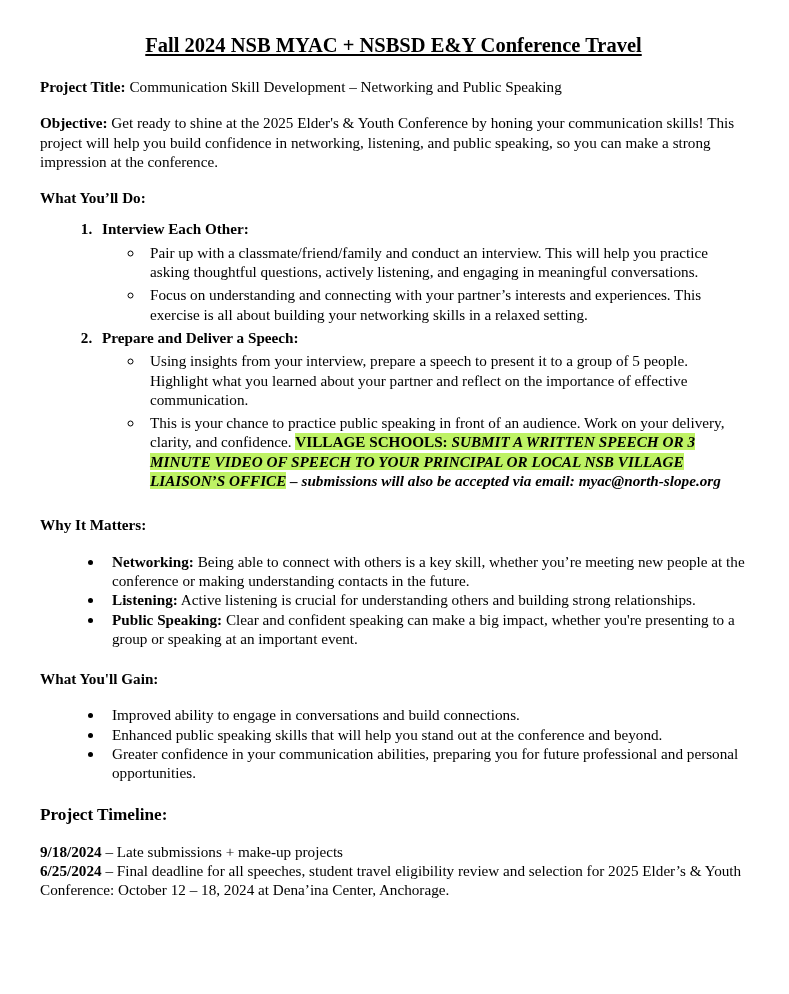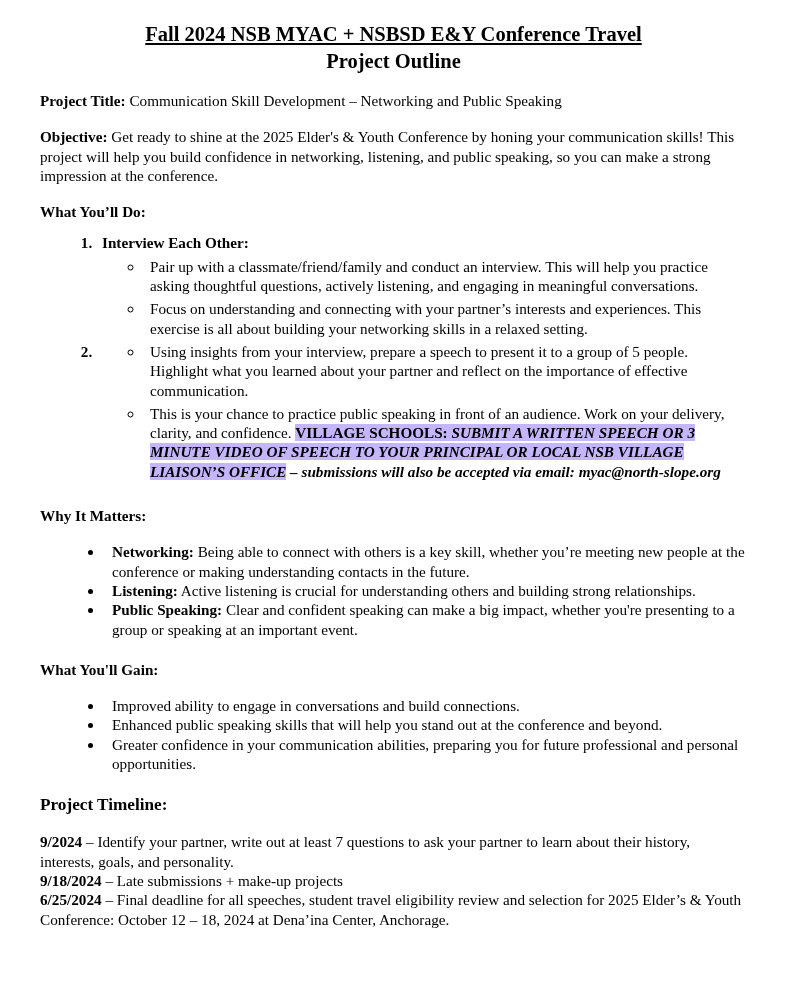--- a/index.html
+++ b/index.html
@@ -11,21 +11,21 @@
     width: 789px;
     height: 994px;
     font-family: "Liberation Serif", "DejaVu Serif", serif;
     color: #000000;
     overflow: hidden;
   }
   .page {
     width: 789px;
     height: 868px;
     box-sizing: border-box;
-    padding: 22px 42px 0 40px;
+    padding: 33px 42px 0 40px;
     position: relative;
   }
   .doc-title {
     text-align: center;
     font-weight: bold;
     font-size: 20.5px;
     line-height: 25px;
     margin: 0 0 2px 0;
   }
   .doc-title span.u {
@@ -89,21 +89,21 @@
     margin: 0;
     padding-left: 64px;
     font-size: 15.2px;
     line-height: 19.3px;
   }
   ul.discs > li {
     margin: 0;
     padding-left: 8px;
   }
   .hl {
-    background-color: #c4b5fd;
+    background-color: #bef264;
   }
   .bi {
     font-weight: bold;
     font-style: italic;
   }
   .phone-line {
     font-weight: bold;
     font-style: italic;
     font-size: 19px;
     line-height: 22px;
@@ -115,23 +115,20 @@
     line-height: 19.3px;
   }
 </style>
 </head>
 <body>
 
 <div class="page">
 
   <h1 class="doc-title">
     <span class="u">Fall 2024 NSB MYAC + NSBSD E&amp;Y Conference Travel</span>
-  </h1>
-  <h1 class="title-line2">
-    <span class="u">Project Outline</span>
   </h1>
 
   <div class="spacer-md"></div>
 
   <p class="block">
     <span class="b">Project Title:</span><span> Communication Skill Development – Networking and Public Speaking</span>
   </p>
 
   <div class="spacer-md"></div>
 
@@ -147,20 +144,21 @@
 
   <ol class="numbered">
     <li>
       <span>Interview Each Other:</span>
       <ul class="circles">
         <li>Pair up with a classmate/friend/family and conduct an interview. This will help you practice asking thoughtful questions, actively listening, and engaging in meaningful conversations.</li>
         <li>Focus on understanding and connecting with your partner’s interests and experiences. This exercise is all about building your networking skills in a relaxed setting.</li>
       </ul>
     </li>
     <li>
+      <span>Prepare and Deliver a Speech:</span>
       <ul class="circles">
         <li>Using insights from your interview, prepare a speech to present it to a group of 5 people. Highlight what you learned about your partner and reflect on the importance of effective communication.</li>
         <li>
           <span>This is your chance to practice public speaking in front of an audience. Work on your delivery, clarity, and confidence. </span><span class="hl b">VILLAGE SCHOOLS:</span><span class="hl bi"> SUBMIT A WRITTEN SPEECH OR 3 MINUTE VIDEO OF SPEECH TO YOUR PRINCIPAL OR LOCAL NSB VILLAGE LIAISON’S OFFICE</span><span class="bi"> – submissions will also be accepted via email: myac@north-slope.org</span>
         </li>
       </ul>
     </li>
   </ol>
 
   <div class="spacer-lg"></div>
@@ -193,22 +191,19 @@
     <li>Greater confidence in your communication abilities, preparing you for future professional and personal opportunities.</li>
   </ul>
 
   <div class="spacer-lg"></div>
 
   <p class="section-heading-lg">Project Timeline:</p>
 
   <div class="spacer-md"></div>
 
   <p class="timeline-p">
-    <span class="b">9/2024</span><span> – Identify your partner, write out at least 7 questions to ask your partner to learn about their history, interests, goals, and personality.</span>
-  </p>
-  <p class="timeline-p">
     <span class="b">9/18/2024</span><span> – Late submissions + make-up projects</span>
   </p>
   <p class="timeline-p">
     <span class="b">6/25/2024</span><span> – Final deadline for all speeches, student travel eligibility review and selection for 2025 Elder’s &amp; Youth Conference: October 12 – 18, 2024 at Dena’ina Center, Anchorage.</span>
   </p>
 
 </div>
 
 </body></html>

